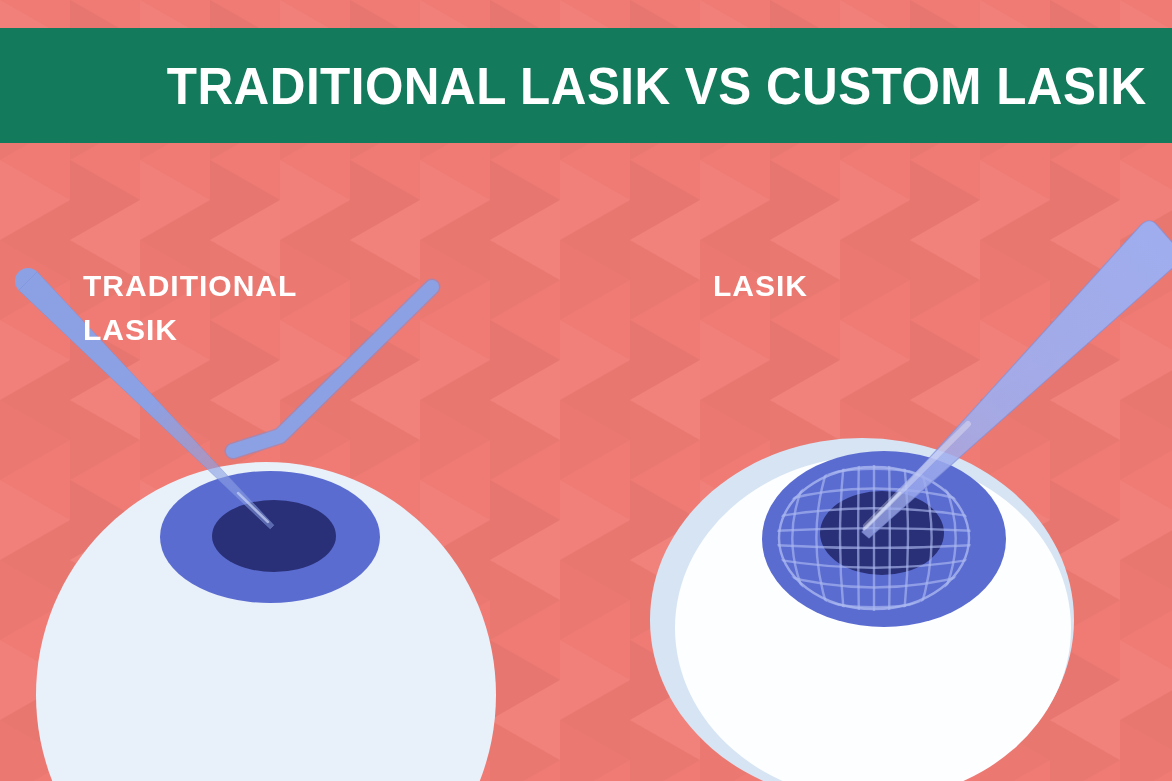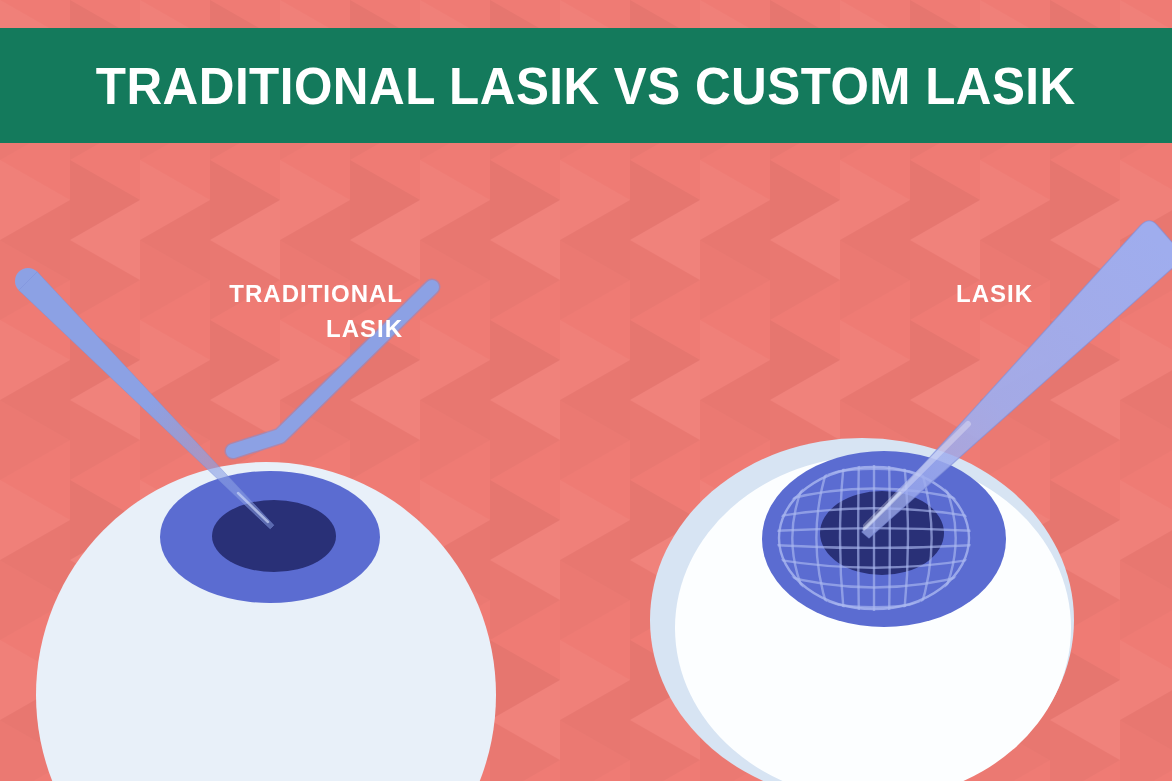--- a/index.html
+++ b/index.html
@@ -16,39 +16,39 @@
   .illustration {
     position: absolute; top: 0; left: 0;
     width: 1172px; height: 781px;
     display: block;
   }
   .banner {
     position: absolute;
     top: 28px; left: 0;
     width: 100%; height: 115px;
     background: #147a5c;
-    display: flex; align-items: center; justify-content: center;
+    display: flex; align-items: center; justify-content: flex-end;
     z-index: 5;
   }
   .banner .title-text {
     color: #ffffff;
     font-size: 52px;
     font-weight: 800;
     letter-spacing: 0.5px;
     white-space: nowrap;
     transform: scaleX(0.95);
     transform-origin: center;
   }
   .eye-label {
     position: absolute;
-    top: 277px;
+    top: 264px;
     width: 320px;
-    text-align: right;
+    text-align: left;
     color: #ffffff;
-    font-size: 24px;
+    font-size: 30px;
     font-weight: 800;
     letter-spacing: 1px;
     line-height: 1.45;
     z-index: 4;
   }
   .eye-label.left  { left: 83px;  }
   .eye-label.right { left: 713px; }
 </style>
 </head>
 <body>

